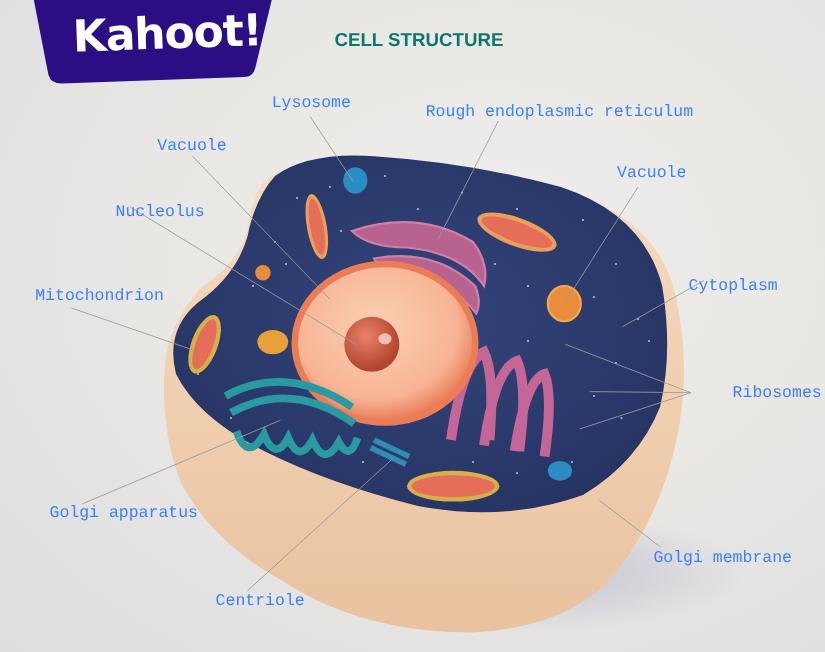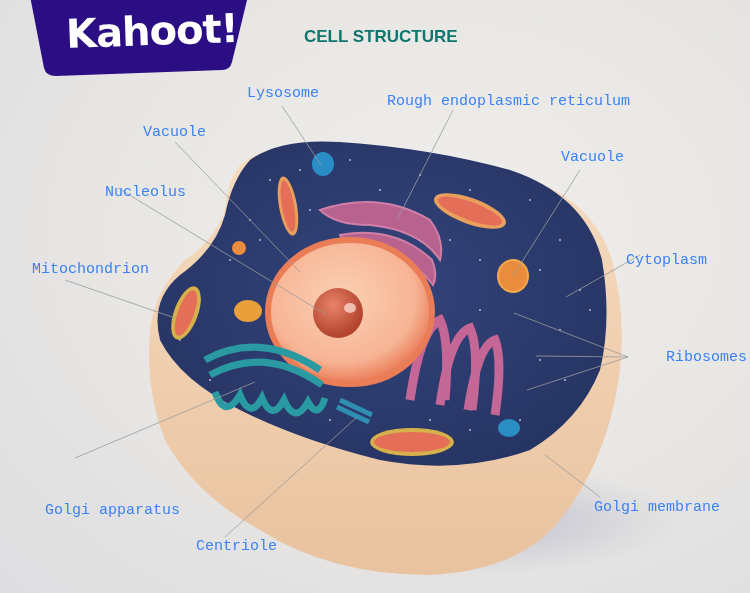--- a/index.html
+++ b/index.html
@@ -178,15 +178,15 @@
 </svg>
 
 <div class="label" style="left:247px;top:85px;">Lysosome</div>
 <div class="label" style="left:387px;top:93px;">Rough endoplasmic reticulum</div>
 <div class="label" style="left:143px;top:124px;">Vacuole</div>
 <div class="label" style="left:86px;top:184px;margin-left:19px;">Nucleolus</div>
 <div class="label" style="left:561px;top:149px;">Vacuole</div>
 <div class="label" style="left:32px;top:261px;">Mitochondrion</div>
 <div class="label" style="left:626px;top:252px;">Cytoplasm</div>
 <div class="label" style="left:666px;top:349px;">Ribosomes</div>
-<div class="label" style="left:45px;top:458px;margin-top:44px;">Golgi apparatus</div>
+<div class="label" style="left:45px;top:458px;">Golgi apparatus</div>
 <div class="label" style="left:594px;top:499px;">Golgi membrane</div>
 <div class="label" style="left:196px;top:538px;">Centriole</div>
 
 </body></html>

